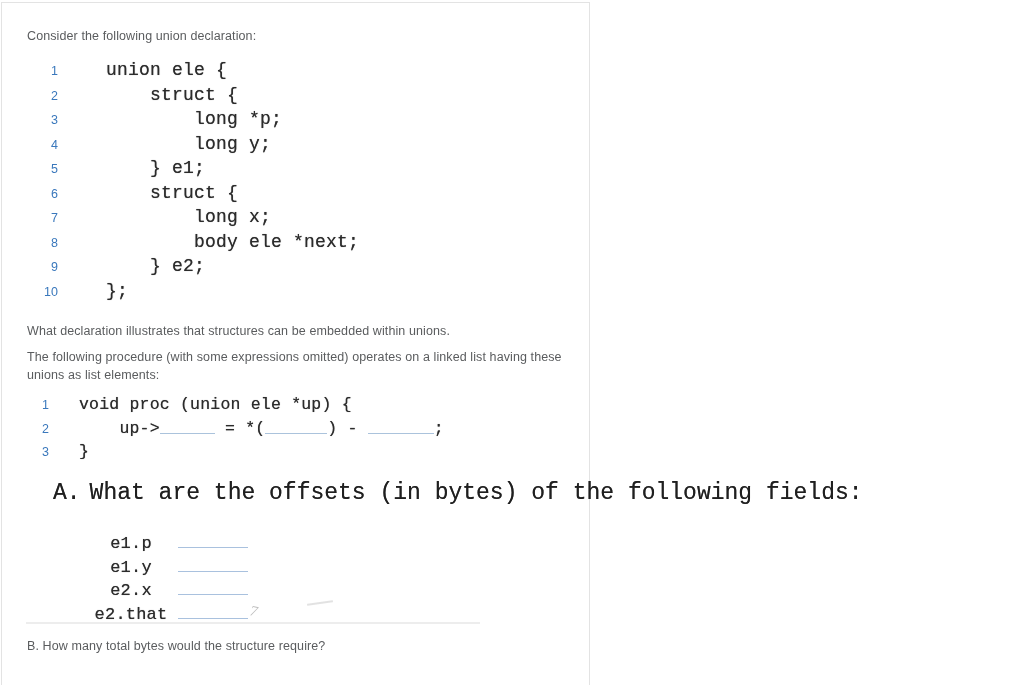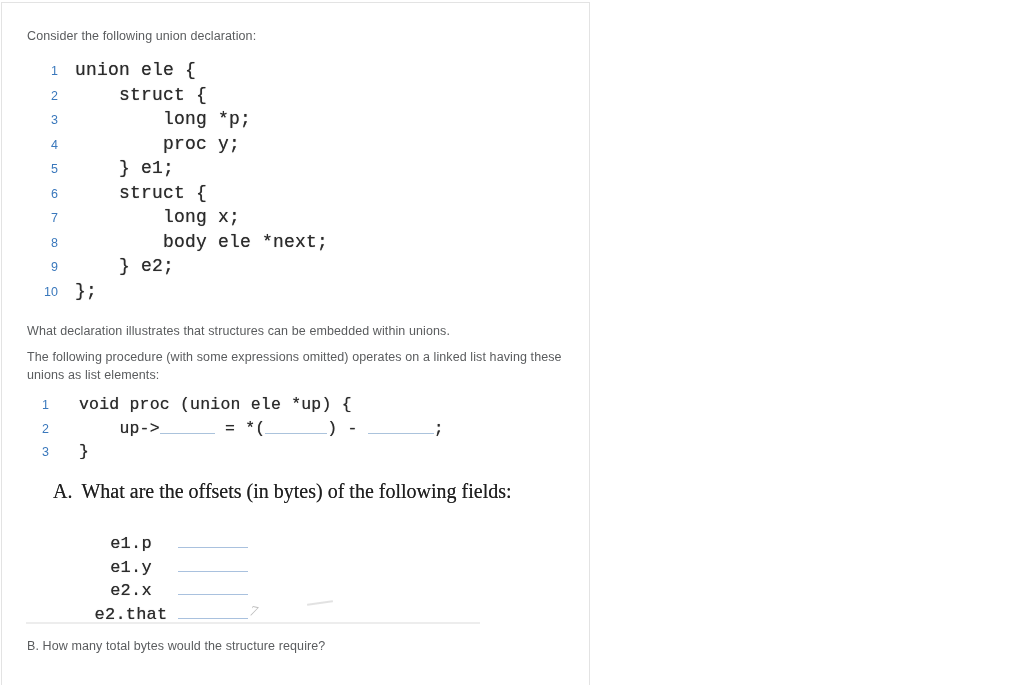--- a/index.html
+++ b/index.html
@@ -44,21 +44,21 @@
   .crow-sm { height: 23.5px; line-height: 23.5px; }
   .lnum {
     width: 56px;
     text-align: right;
     font-size: 12.5px;
     color: #3a78bc;
     flex: none;
   }
   .lnum-sm { width: 47px; }
   .ctext {
-    margin-left: 17px;
+    margin-left: 48px;
     white-space: pre;
     font-family: "Liberation Mono", "DejaVu Sans Mono", monospace;
     font-size: 18px;
     letter-spacing: 0.2px;
     color: #2b2b2b;
     text-shadow: 0 0 0.7px rgba(43,43,43,0.75);
   }
   .ctext-sm {
     margin-left: 30px;
     font-size: 16.5px;
@@ -67,22 +67,22 @@
   .blank {
     display: inline-block;
     height: 11px;
     border-bottom: 1.4px solid #9cb8d6;
     transform: translateY(1px);
     opacity: 0.85;
   }
   
   .qa {
     position: absolute;
-    font-family: Liberation Serif, serif;
-    font-size: 20px;
+    font-family: Liberation Mono, monospace;
+    font-size: 23px;
     color: #1f1f1f;
     text-shadow: 0 0 0.6px rgba(0,0,0,0.65);
     white-space: nowrap;
   }
   .qa-label { margin-right: 9px; }
   .fields { position: absolute; }
   .frow {
     display: flex;
     align-items: baseline;
     height: 23.7px;
@@ -145,21 +145,21 @@
       <div class="crow">
         <span class="lnum">2</span>
         <span class="ctext">    struct {</span>
       </div>
       <div class="crow">
         <span class="lnum">3</span>
         <span class="ctext">        long *p;</span>
       </div>
       <div class="crow">
         <span class="lnum">4</span>
-        <span class="ctext">        proc y;</span>
+        <span class="ctext">        long y;</span>
       </div>
       <div class="crow">
         <span class="lnum">5</span>
         <span class="ctext">    } e1;</span>
       </div>
       <div class="crow">
         <span class="lnum">6</span>
         <span class="ctext">    struct {</span>
       </div>
       <div class="crow">

